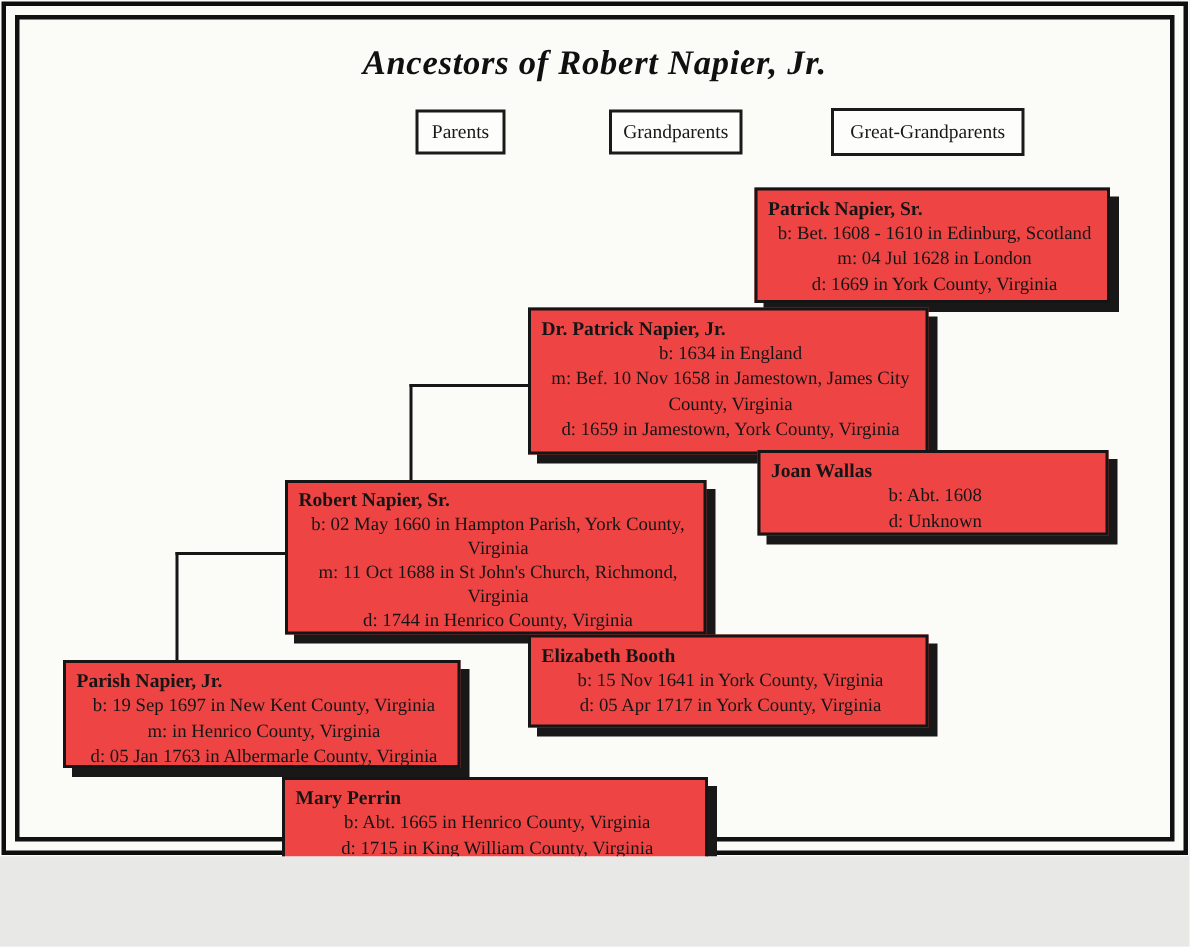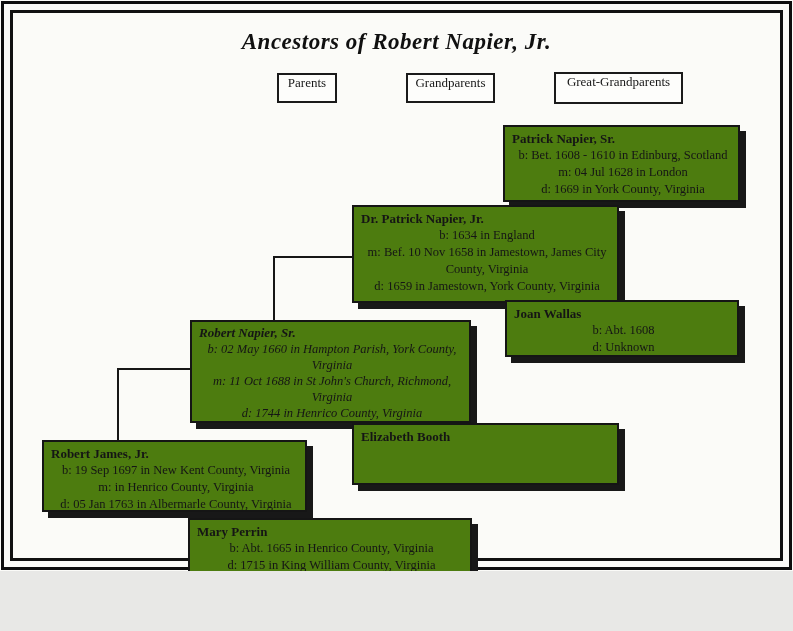--- a/index.html
+++ b/index.html
@@ -26,40 +26,40 @@
     position: absolute; left: 0; top: 29px; width: 100%;
     text-align: center;
     font-size: 23px; font-weight: bold; font-style: italic;
     letter-spacing: 0.5px;
     color: #101010;
   }
   .col-header {
     position: absolute;
     border: 2px solid #1a1a1a;
     background: #fdfdfb;
-    display: flex; align-items: flex-start; justify-content: center;
+    display: flex; align-items: center; justify-content: center;
     font-size: 13px;
     color: #181818;
   }
   #hdr-parents            { left: 277px; top: 73px; width: 56px;  height: 26px; }
   #hdr-grandparents       { left: 406px; top: 73px; width: 85px;  height: 26px; font-family: Liberation Serif, serif; }
   #hdr-great-grandparents { left: 554px; top: 72px; width: 125px; height: 28px; }
 
   .person {
     position: absolute;
-    background: #4d7c0f;
+    background: #ef4444;
     border: 2px solid #151515;
     box-shadow: 6px 6px 0 #181818;
     padding: 3px 4px 0 7px;
     box-sizing: border-box;
     overflow: hidden;
   }
   .pname   { font-size: 13px; font-weight: bold; line-height: 17px; white-space: pre; }
   .pdetail { font-size: 12.5px; line-height: 17px; white-space: pre; text-align: center; }
-  .tight .pname, .tight .pdetail { line-height: 16px; font-style: italic; }
+  .tight .pname, .tight .pdetail { line-height: 16px; }
 
   #box-patrick-sr { left: 503px; top: 125px; width: 237px; height: 77px; z-index: 1; }
   #box-dr-patrick { left: 352px; top: 205px; width: 267px; height: 98px; z-index: 2; }
   #box-joan       { left: 505px; top: 300px; width: 234px; height: 57px; z-index: 3; }
   #box-robert-sr  { left: 190px; top: 320px; width: 281px; height: 103px; z-index: 4; }
   #box-elizabeth  { left: 352px; top: 423px; width: 267px; height: 62px; z-index: 5; }
   #box-robert-jr  { left: 42px;  top: 440px; width: 265px; height: 72px; z-index: 6; }
   #box-mary       { left: 188px; top: 518px; width: 284px; height: 61px; z-index: 7; }
 
   .connector { position: absolute; background: #161616; z-index: 0; }
@@ -118,24 +118,26 @@
     <div class="pname">Robert Napier, Sr.</div>
     <div class="pdetail">b: 02 May 1660 in Hampton Parish, York County,
 Virginia
 m: 11 Oct 1688 in St John's Church, Richmond,
 Virginia
 d: 1744 in Henrico County, Virginia</div>
   </div>
 
   <div class="person" id="box-elizabeth">
     <div class="pname">Elizabeth Booth</div>
+    <div class="pdetail">b: 15 Nov 1641 in York County, Virginia
+d: 05 Apr 1717 in York County, Virginia</div>
   </div>
 
   <div class="person" id="box-robert-jr">
-    <div class="pname">Robert James, Jr.</div>
+    <div class="pname">Parish Napier, Jr.</div>
     <div class="pdetail">b: 19 Sep 1697 in New Kent County, Virginia
 m: in Henrico County, Virginia
 d: 05 Jan 1763 in Albermarle County, Virginia</div>
   </div>
 
   <div class="person" id="box-mary">
     <div class="pname">Mary Perrin</div>
     <div class="pdetail">b: Abt. 1665 in Henrico County, Virginia
 d: 1715 in King William County, Virginia</div>
   </div>

